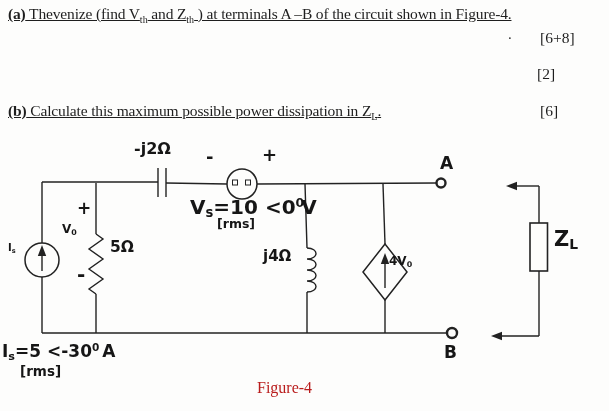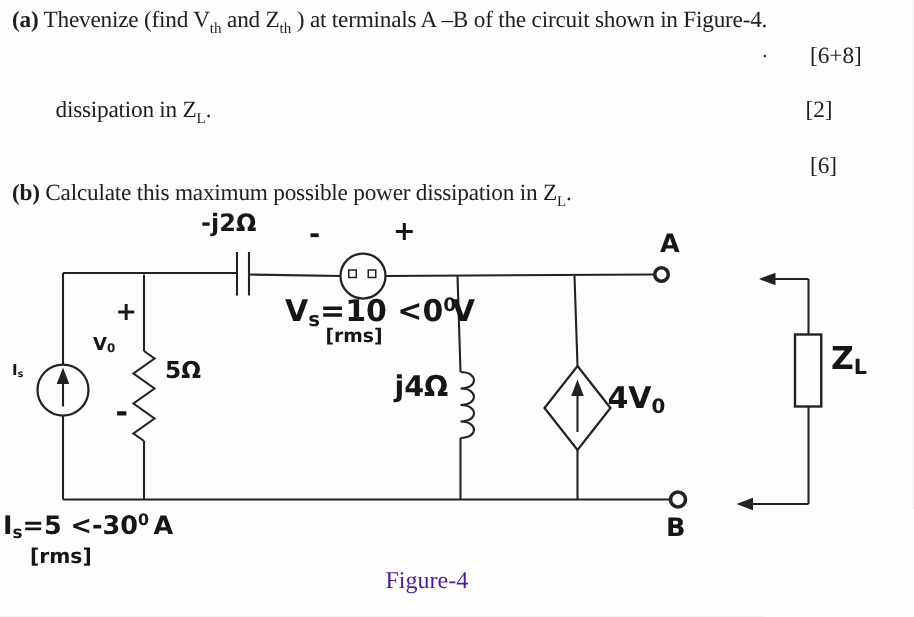--- a/index.html
+++ b/index.html
@@ -1,45 +1,44 @@
 <!DOCTYPE html>
 <html><head>
 <meta charset="utf-8">
 <style>
   html,body{margin:0;padding:0;background:#e8e8e8;}
   .page{position:relative;width:609px;height:411px;background:#fdfdfc;overflow:hidden;
         font-family:"Liberation Serif",serif;color:#1d1d1d;}
   
-  .pt-line{position:absolute;font-size:15.5px;letter-spacing:-0.15px;white-space:nowrap;color:#1e1e1e;}
+  .pt-line{position:absolute;font-size:15.5px;letter-spacing:-0.15px;white-space:nowrap;color:#1e1e1e;text-decoration:underline;}
   .ptag{font-weight:bold;}
   .pt-line sub{font-size:10px;letter-spacing:0;}
   .marks{position:absolute;font-size:15.5px;color:#1e1e1e;}
   .dot{position:absolute;font-size:15px;color:#333;}
   
   .cir{position:absolute;left:0;top:0;}
   
   .clabel{position:absolute;font-family:"DejaVu Sans",sans-serif;font-weight:bold;
           color:#161616;white-space:nowrap;line-height:1;}
   .clabel sub{font-size:66%;vertical-align:-0.25em;}
   .clabel sup{font-size:62%;vertical-align:0.55em;}
-  .caption{position:absolute;font-family:"Liberation Serif",serif;font-size:16px;color:#4c1d95;}
+  .caption{position:absolute;font-family:"Liberation Serif",serif;font-size:16px;color:#b91c1c;}
 </style>
 </head>
 <body>
 
 <div class="page">
 
   <div class="pt-line" style="left:8px;top:5px"><b class="ptag">(a)</b><span> Thevenize (find V</span><sub>th</sub><span> and Z</span><sub>th</sub><span> ) at terminals A –B of  the circuit shown in Figure-4.</span></div>
   <span class="dot" style="left:508px;top:26px">.</span>
   <span class="marks" style="left:540px;top:29px">[6+8]</span>
 
-  <div class="pt-line" style="left:37px;top:65px"><span>dissipation in Z</span><sub>L</sub><span>.</span></div>
   <span class="marks" style="left:537px;top:65px">[2]</span>
 
-  <div class="pt-line" style="left:8px;top:120px"><b class="ptag">(b)</b><span> Calculate this maximum possible power dissipation in Z</span><sub>L</sub><span>.</span></div>
+  <div class="pt-line" style="left:8px;top:102px"><b class="ptag">(b)</b><span> Calculate this maximum possible power dissipation in Z</span><sub>L</sub><span>.</span></div>
   <span class="marks" style="left:540px;top:102px">[6]</span>
 
   <svg class="cir" width="609" height="411" viewBox="0 0 609 411">
     <g stroke="#222" stroke-width="1.4" fill="none">
 
       <path d="M42,182 H158"></path>
       <path d="M166,183 L227,184"></path>
       <path d="M257,184 L436,183"></path>
 
       <path d="M42,182 V243 M42,277 V333"></path>
@@ -108,23 +107,23 @@
   <div class="clabel" style="left:190px;top:197px;font-size:20px"><span>V</span><sub>s</sub><span>=10 &lt;0</span><sup style="margin-right:-3px">0</sup><span>V</span></div>
   <div class="clabel" style="left:217px;top:218px;font-size:12.5px">[rms]</div>
 
   <div class="clabel" style="left:77px;top:200px;font-size:17px">+</div>
   <div class="clabel" style="left:62px;top:223px;font-size:12px"><span>V</span><sub>0</sub></div>
   <div class="clabel" style="left:110px;top:240px;font-size:15.5px">5Ω</div>
   <div class="clabel" style="left:77px;top:264px;font-size:20px">-</div>
 
   <div class="clabel" style="left:8px;top:243px;font-size:10px"><span>I</span><sub>s</sub></div>
 
-  <div class="clabel" style="left:263px;top:249px;font-size:19px">j4Ω</div>
+  <div class="clabel" style="left:263px;top:249px;font-size:15px">j4Ω</div>
 
-  <div class="clabel" style="left:405px;top:255px;font-size:20px"><span>4V</span><sub>0</sub></div>
+  <div class="clabel" style="left:389px;top:255px;font-size:12px"><span>4V</span><sub>0</sub></div>
 
   <div class="clabel" style="left:440px;top:155px;font-size:17px">A</div>
   <div class="clabel" style="left:444px;top:344px;font-size:17px">B</div>
 
   <div class="clabel" style="left:554px;top:229px;font-size:21px"><span>Z</span><sub>L</sub></div>
 
   <div class="clabel" style="left:2px;top:342px;font-size:17px"><span>I</span><sub>s</sub><span>=5 &lt;-30</span><sup>0</sup><span style="margin-left:3px">A</span></div>
   <div class="clabel" style="left:20px;top:365px;font-size:13.5px">[rms]</div>
 
   <div class="caption" style="left:257px;top:379px">Figure-4</div>

